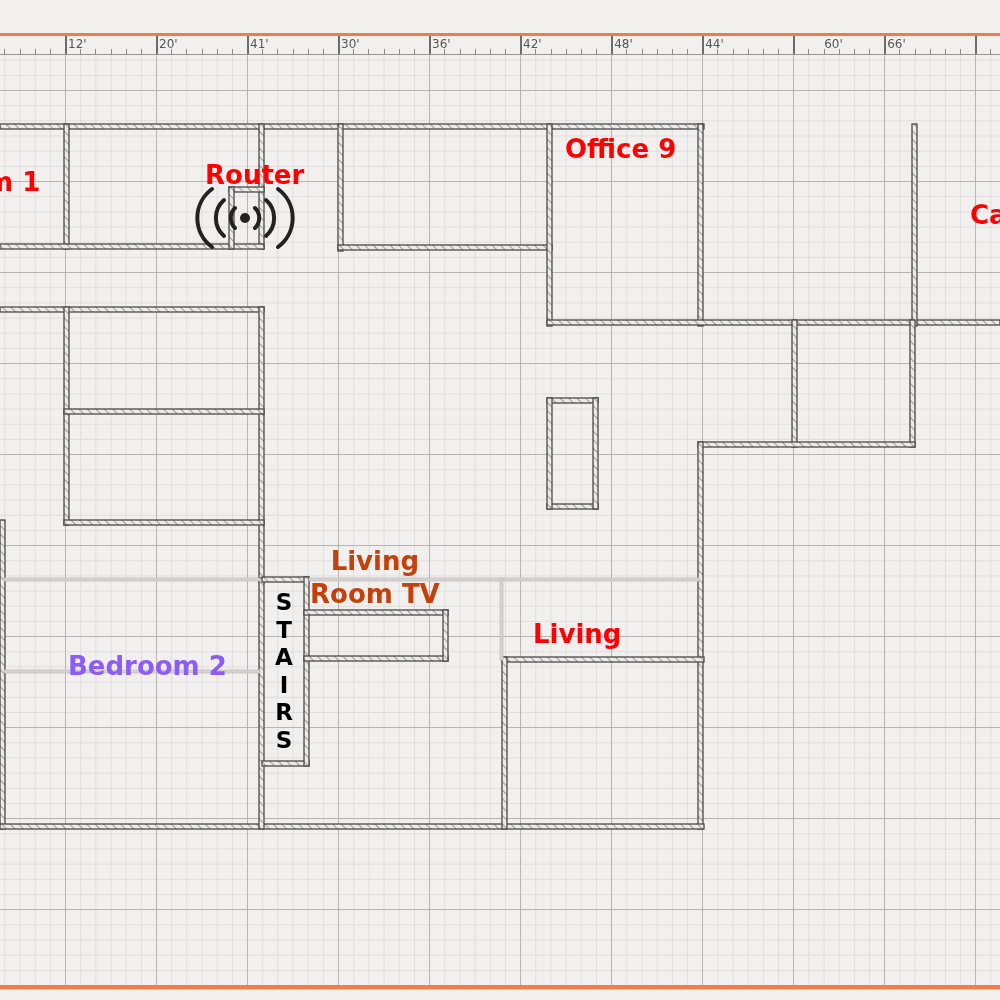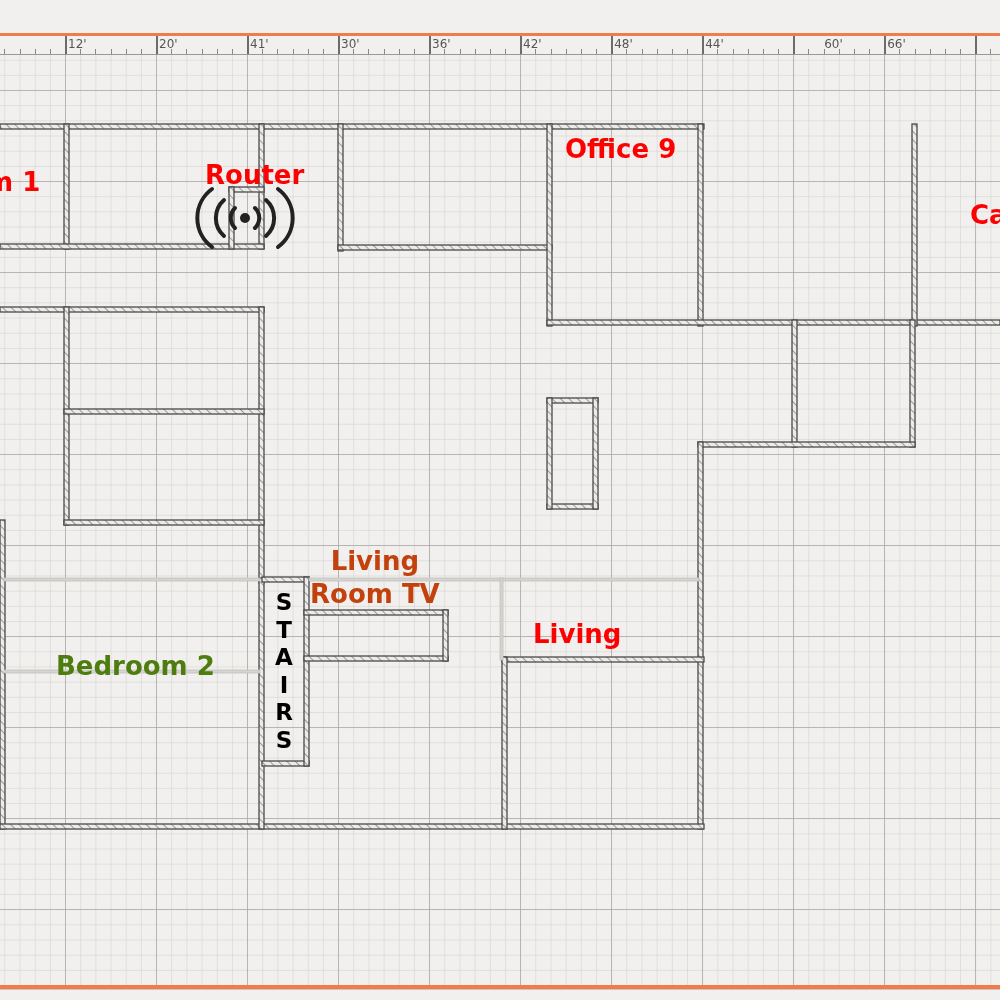--- a/index.html
+++ b/index.html
@@ -175,21 +175,21 @@
     </g>
   </svg>
 
   <div class="room-label" style="left: -14px; top: 112px; color: rgb(255, 0, 0);">m 1</div>
   <div class="room-label" style="left: 205px; top: 105px; color: rgb(255, 0, 0);">Router</div>
   <div class="room-label" style="left: 565px; top: 79px; color: rgb(255, 0, 0);">Office 9</div>
   <div class="room-label" style="left: 970px; top: 145px; color: rgb(255, 0, 0);">Ca</div>
   <div class="room-label" style="left: 310px; top: 490px; line-height: 33px; white-space: pre; color: #c2410c;">Living
 Room TV</div>
   <div class="room-label" style="left: 533px; top: 564px; color: rgb(255, 0, 0);">Living</div>
-  <div class="room-label" style="left: 56px; top: 596px; color: #4d7c0f;">Bedroom 2</div>
+  <div class="room-label" style="left: 68px; top: 596px; color: #8b5cf6;">Bedroom 2</div>
 
   <div class="stairs" style="left:269px;top:534px;">
     <span>S</span>
     <span>T</span>
     <span>A</span>
     <span>I</span>
     <span>R</span>
     <span>S</span>
   </div>
 </div>

